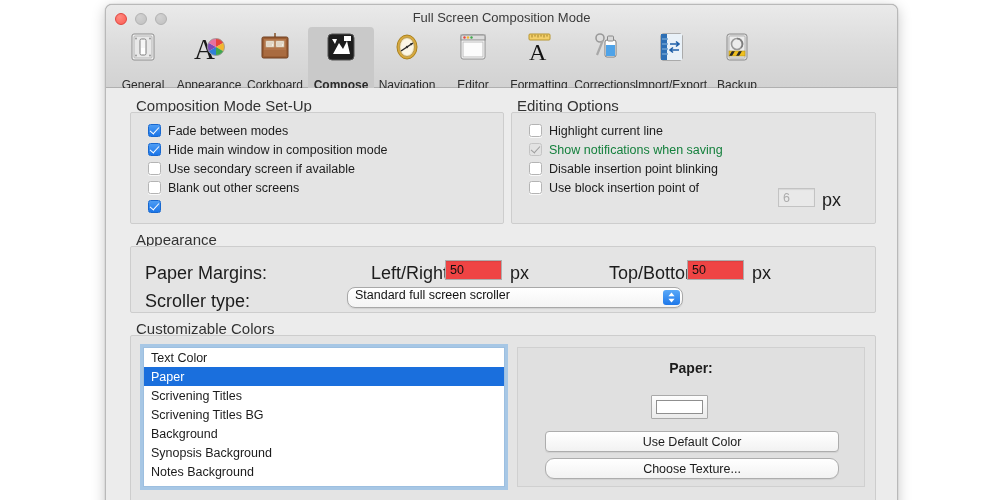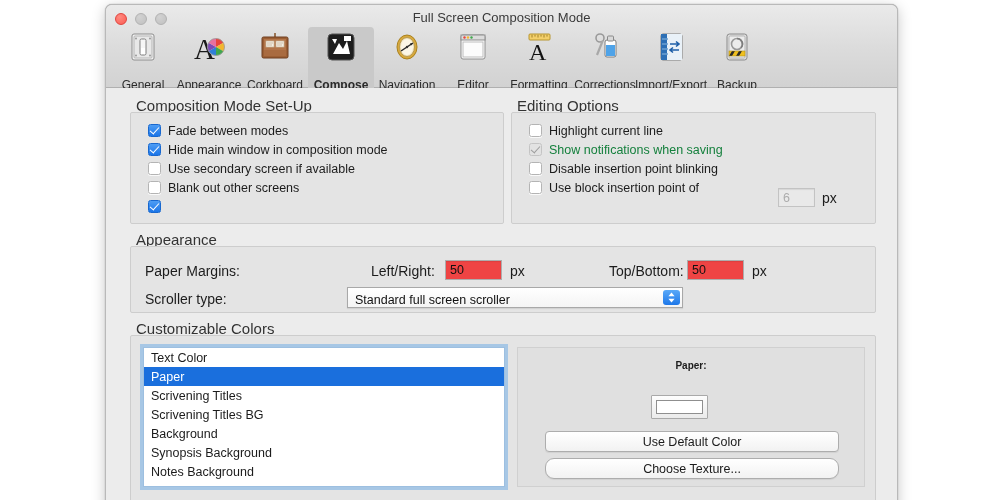--- a/index.html
+++ b/index.html
@@ -106,29 +106,29 @@
   
   .tfield {
     background: #ef4444; border: 1px solid #adadad;
     box-shadow: inset 0 1px 1px rgba(0,0,0,.08);
     font-size: 12.5px; color: #111;
     padding: 1px 4px; box-sizing: border-box;
     display: flex; align-items: center;
   }
   .tfield.disabled { background: #e9e9e9; border-color: #c3c3c3; color: #acacac; }
 
-  .lbl { font-size: 14px; color: #1c1c1c; white-space: nowrap; }
+  .lbl { font-size: 18px; color: #1c1c1c; white-space: nowrap; }
 
   
   .popup {
     position: absolute;
     background: linear-gradient(to bottom,#ffffff,#f4f4f4);
-    border: 1px solid #a8a8a8; border-radius: 0;
+    border: 1px solid #a8a8a8; border-radius: 8px;
     box-shadow: 0 1px 1px rgba(0,0,0,.08);
-    display: flex; align-items: flex-end;
+    display: flex; align-items: flex-start;
     box-sizing: border-box;
   }
   .popup .ptext { font-size: 12.5px; color: #111; padding-left: 7px; }
   .popup .parrow {
     position: absolute; right: 2px; top: 2px; bottom: 2px;
     width: 17px; border-radius: 3px;
     background: linear-gradient(to bottom,#5aa9f8,#1d77e9);
     display: flex; align-items: center; justify-content: center;
   }
   .parrow svg { display:block; }
@@ -168,21 +168,21 @@
     padding: 4px; box-sizing: border-box;
   }
   .colorwell .swatch { width: 100%; height: 100%; background: #fff; border: 1px solid #8f8f8f; box-sizing: border-box; }
 
   .subpanel {
     position: absolute;
     background: #e0e0e0;
     border: 1px solid #d0d0d0;
     box-sizing: border-box;
   }
-  .caption { position: absolute; font-size: 10px; color: #1c1c1c; font-weight: bold; }
+  .caption { position: absolute; font-size: 14px; color: #1c1c1c; font-weight: bold; }
 </style>
 </head>
 <body>
 
 <div id="root">
   <div class="window">
 
     <div class="chrome">
       <div class="traffic">
         <div class="light close"></div>

